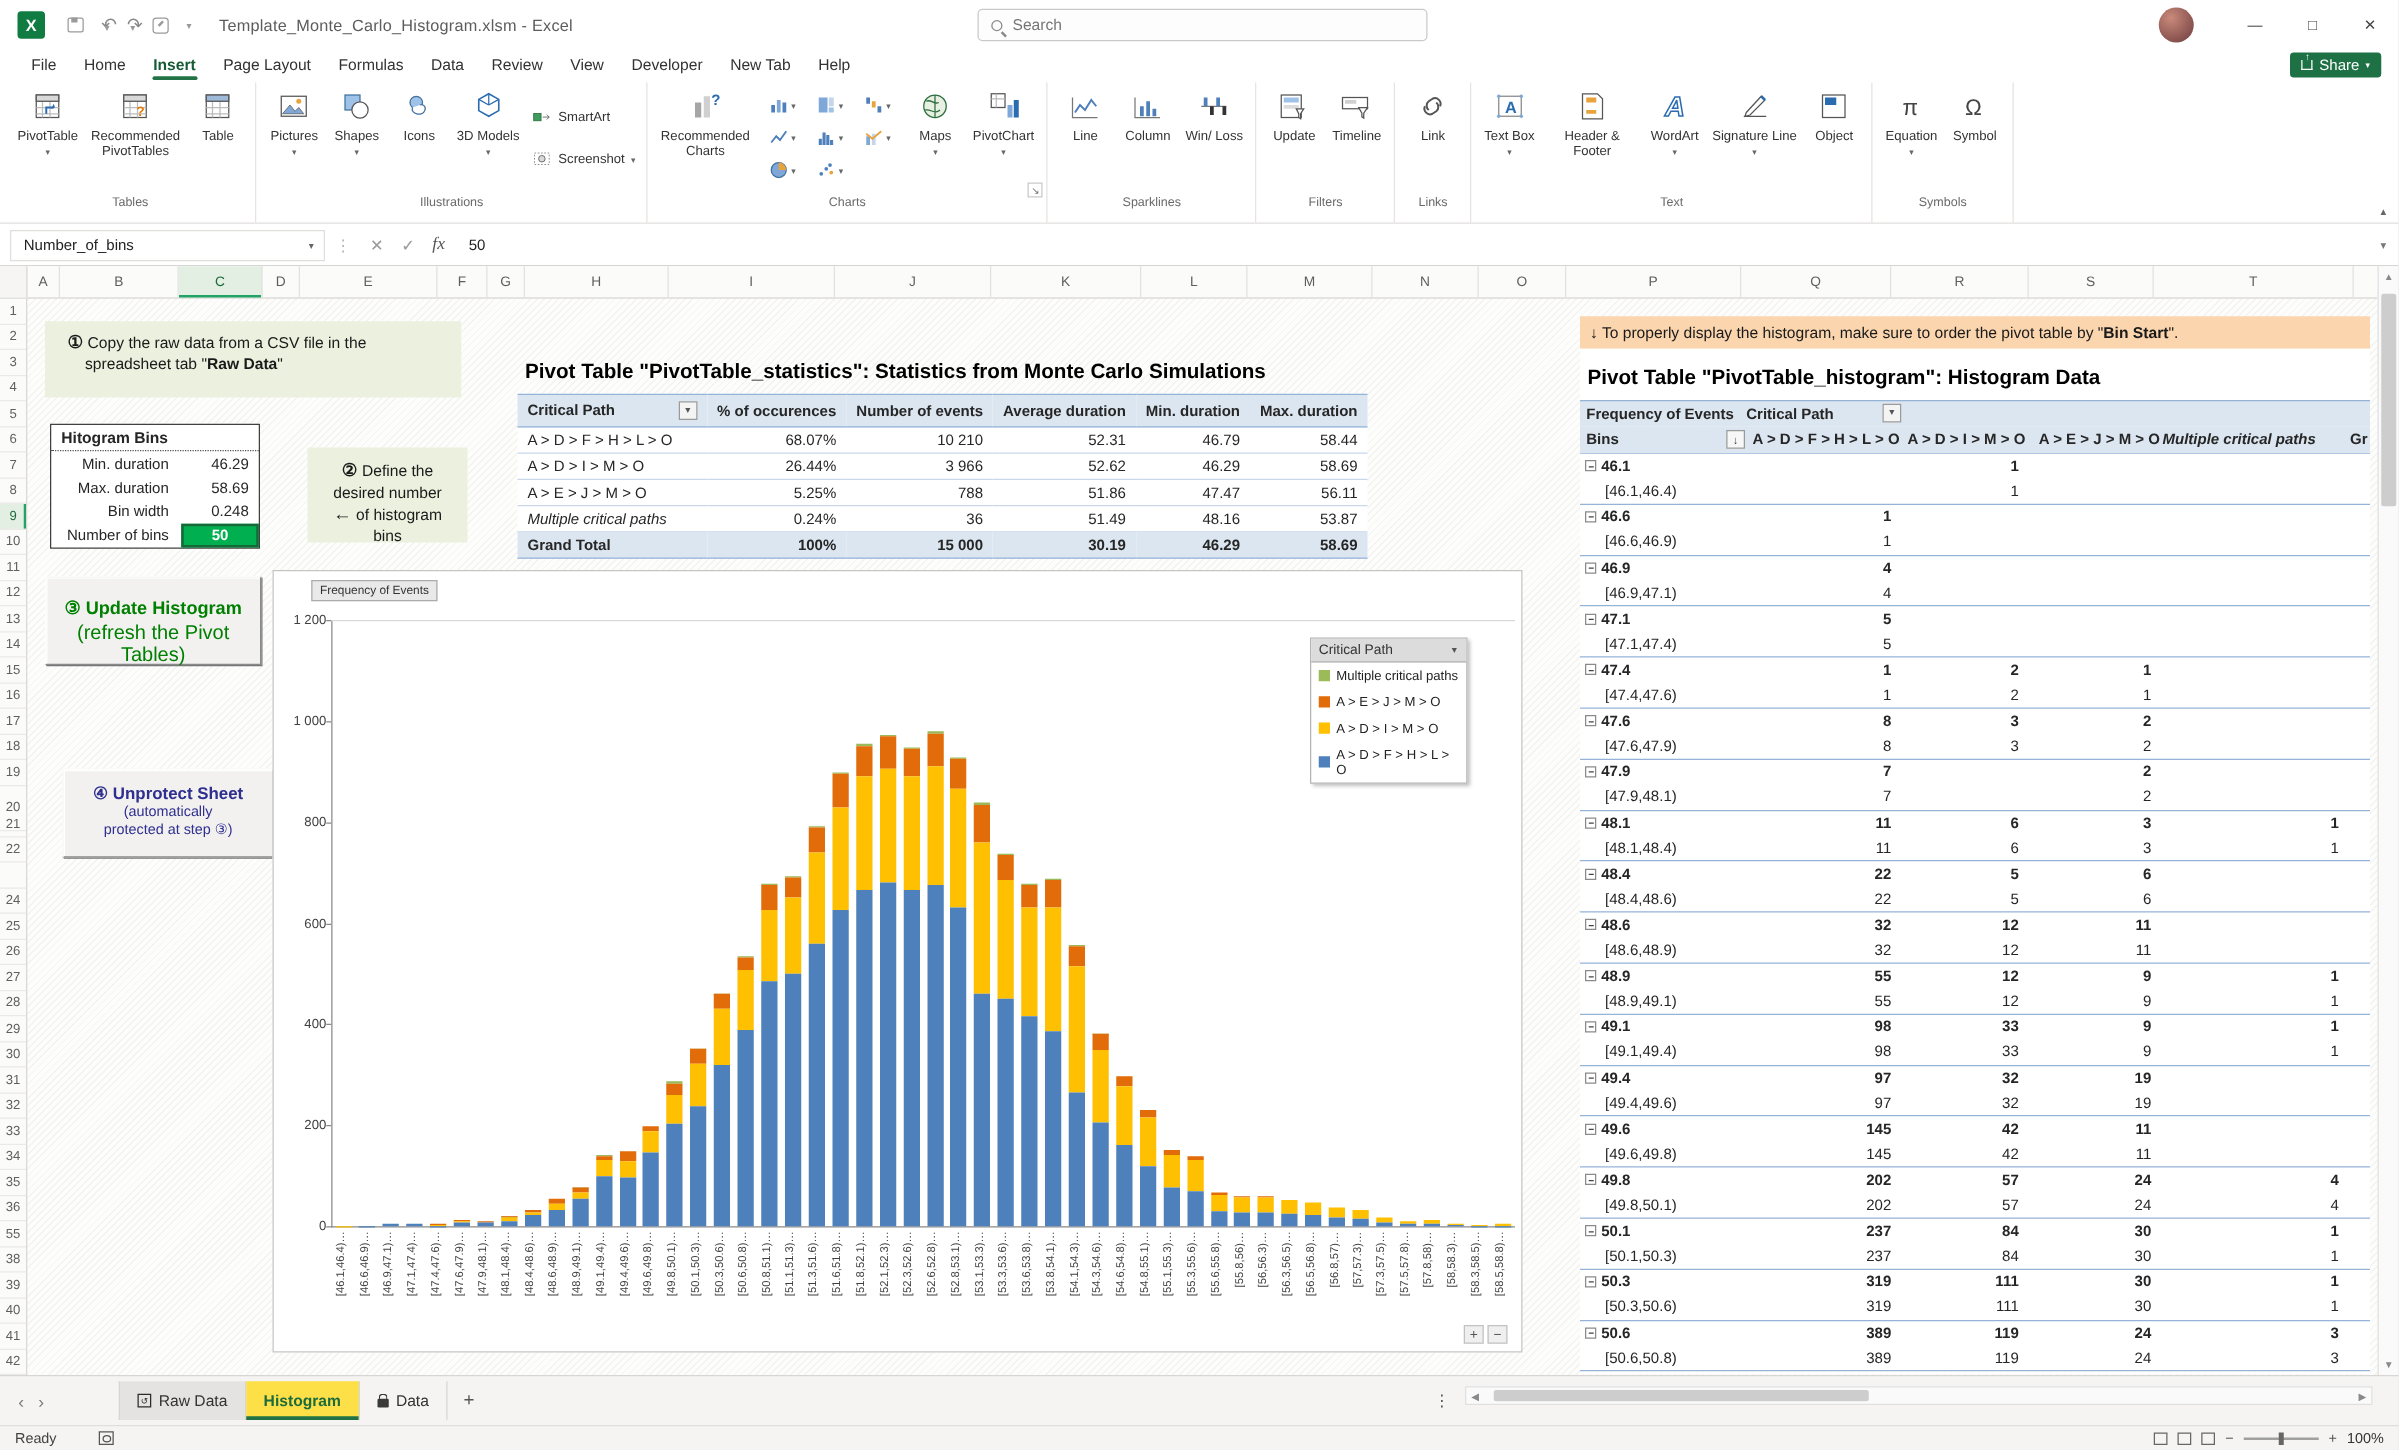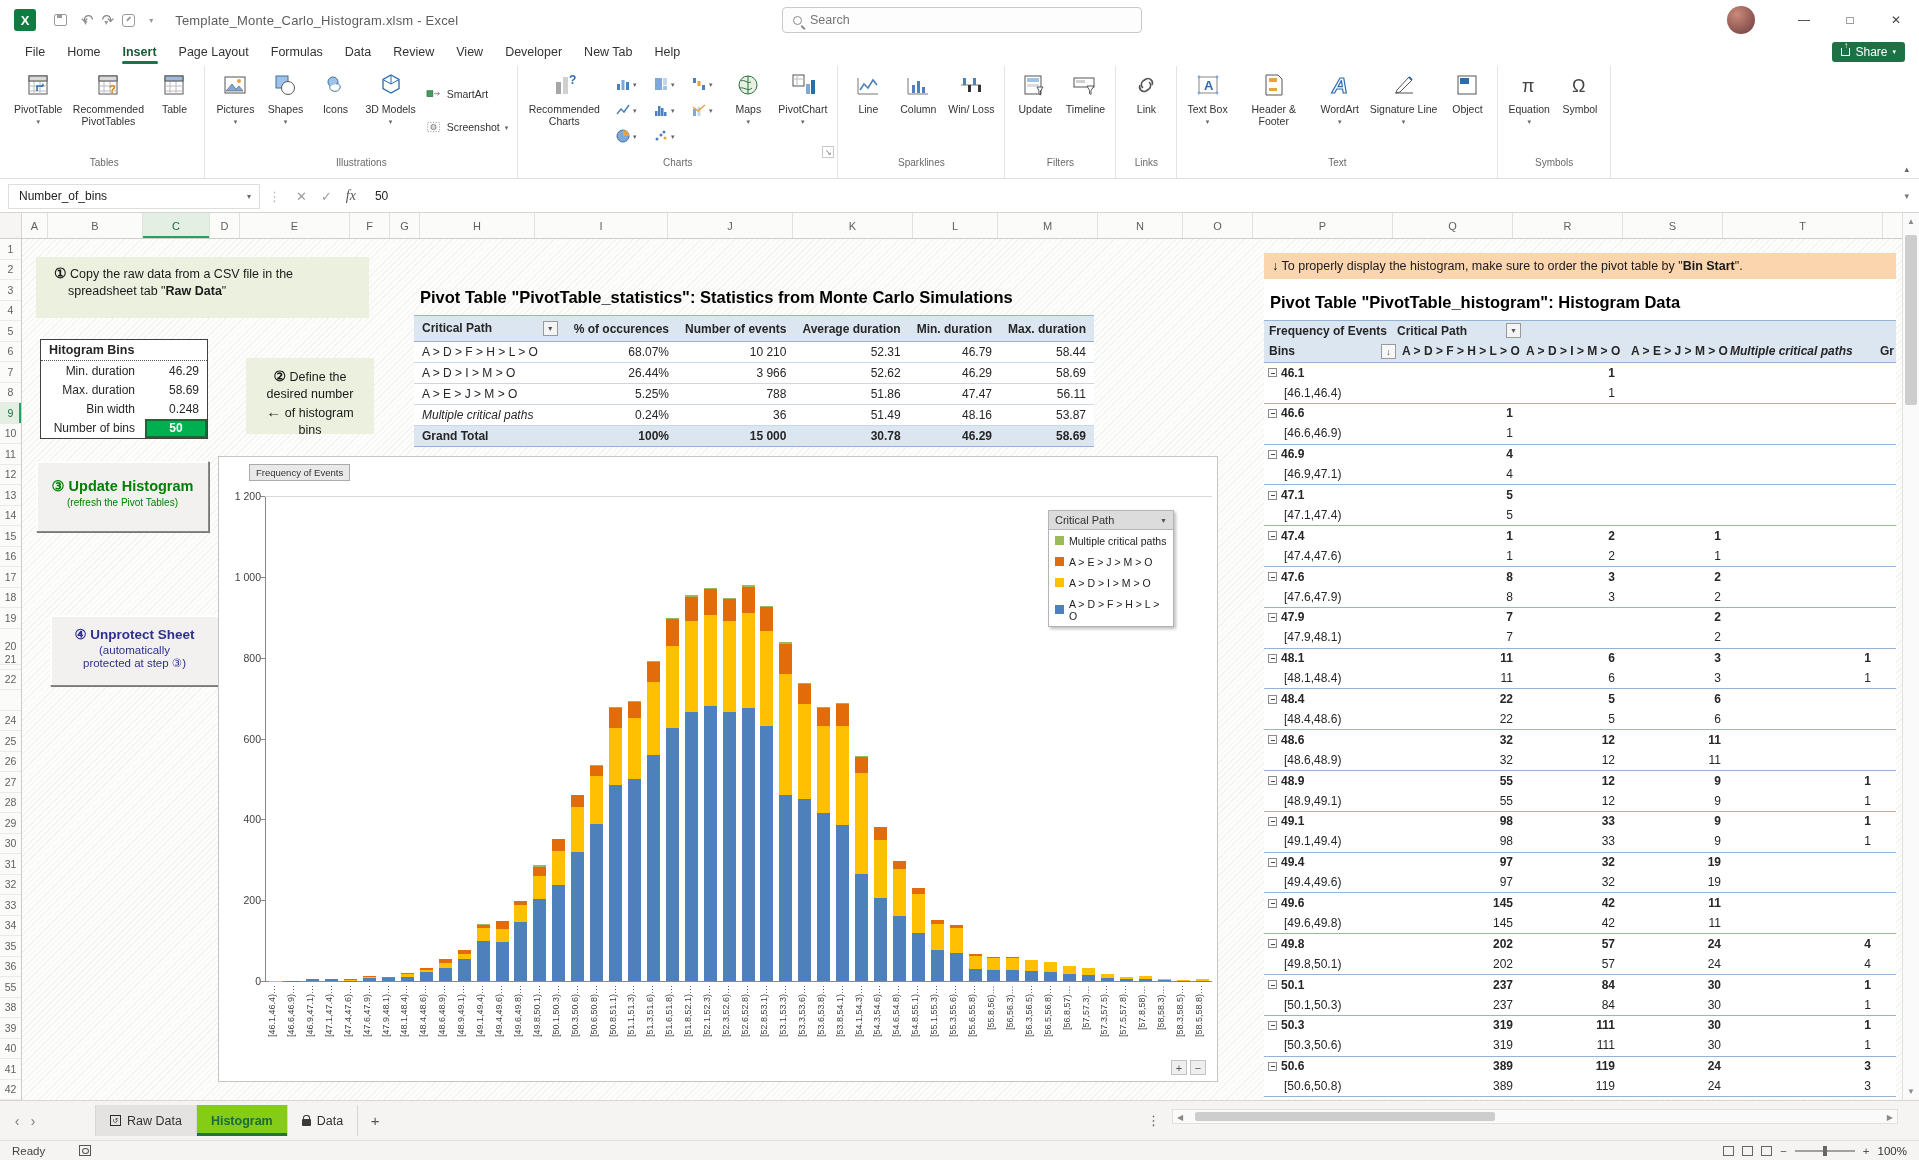--- a/index.html
+++ b/index.html
@@ -134,21 +134,21 @@
   .collbox::after{content:"";position:absolute;left:1.5px;top:3.5px;width:4.5px;height:1px;background:#444;}
 
   
   .vscroll{position:absolute;left:1902px;top:213px;width:17px;height:887px;background:#fafafa;border-left:1px solid #e0e0e0;}
   .vthumb{position:absolute;left:2px;top:22px;width:12px;height:170px;background:#cdcdcd;border-radius:2px;}
   .sarrow{position:absolute;left:4px;color:#8a8a8a;font-size:8px;}
   .tabbar{position:absolute;left:0;top:1100px;width:1919px;height:40px;background:#f5f4f3;border-top:1px solid #d8d6d4;display:flex;align-items:center;}
   .navarr{color:#7a7a7a;font-size:14px;width:34px;text-align:center;}
   .sheettab{height:31px;display:flex;align-items:center;gap:6px;padding:0 14px;font-size:12.5px;color:#333;border-right:1px solid #d8d6d4;}
   .sheettab.first{border-left:1px solid #d8d6d4;background:#e4e3e2;margin-left:45px;}
-  .sheettab.active{background:#84cc16;color:#1c6b3c;font-weight:bold;box-shadow:inset 0 -3px 0 #217346;}
+  .sheettab.active{background:#fde047;color:#1c6b3c;font-weight:bold;box-shadow:inset 0 -3px 0 #217346;}
   .addtab{width:34px;text-align:center;color:#555;font-size:15px;}
   .kebab{position:absolute;left:1147px;color:#555;font-size:13px;}
   .hscroll{position:absolute;left:1172px;top:8px;width:726px;height:15px;background:#fafafa;border:1px solid #e0e0e0;}
   .hthumb{position:absolute;left:22px;top:2px;width:300px;height:9px;background:#cdcdcd;border-radius:2px;}
   .lockic{width:9px;height:7px;background:#3a3a3a;border-radius:1px;position:relative;margin-top:4px;}
   .lockic::before{content:"";position:absolute;top:-4px;left:1px;width:5px;height:4px;border:1.4px solid #3a3a3a;border-bottom:none;border-radius:3px 3px 0 0;}
   .sheetic{width:11px;height:11px;border:1.4px solid #2b2b2b;display:flex;align-items:center;justify-content:center;font-size:7px;color:#2b2b2b;}
   .statusbar{position:absolute;left:0;top:1140px;width:1919px;height:20px;background:#f5f4f3;border-top:1px solid #e0dedc;display:flex;align-items:center;font-size:11.5px;color:#444;}
   .macroic{width:12px;height:11px;border:1.2px solid #555;margin-left:34px;position:relative;}
   .macroic::after{content:"";position:absolute;left:2px;top:2px;width:5px;height:4px;border:1px solid #555;border-radius:50%;}
@@ -687,21 +687,21 @@
     </div>
 
     <div class="greenbox" style="left:224px;top:119px;width:128px;height:76px;padding:10px 8px 0 8px;text-align:center;">
       <div><span class="stepnum">②</span> <span>Define the</span></div>
       <div>desired number</div>
       <div><b style="font-size:15px;">←</b> <span>of histogram bins</span></div>
     </div>
 
     <div class="button3d btn-green" style="left:14px;top:222px;width:173px;height:71px;padding-top:16px;">
       <div style="font-weight:bold;font-size:14.5px;"><span>③</span> <span>Update Histogram</span></div>
-      <div style="font-size:10px;margin-top:3px;">(refresh the Pivot Tables)</div>
+      <div style="font-size:16px;margin-top:3px;">(refresh the Pivot Tables)</div>
     </div>
 
     <div class="button3d btn-navy" style="left:28px;top:376px;width:169px;height:71px;padding-top:10px;">
       <div style="font-weight:bold;font-size:13.5px;"><span>④</span> <span>Unprotect Sheet</span></div>
       <div style="font-size:11.5px;margin-top:2px;">(automatically</div>
       <div style="font-size:11.5px;">protected at step ③)</div>
     </div>
 
     <div class="stats">
       <div class="ptitle">Pivot Table "PivotTable_statistics": Statistics from Monte Carlo Simulations</div>
@@ -744,21 +744,21 @@
               <td>0.24%</td>
               <td>36</td>
               <td>51.49</td>
               <td>48.16</td>
               <td>53.87</td>
             </tr>
             <tr class="gt">
               <td>Grand Total</td>
               <td>100%</td>
               <td>15 000</td>
-              <td>30.78</td>
+              <td>30.19</td>
               <td>46.29</td>
               <td>58.69</td>
             </tr>
           </tbody>
         </table>
     </div>
 
     <div class="chart">
       <div class="fieldbtn">Frequency of Events</div>
       <div class="yaxis"></div>

